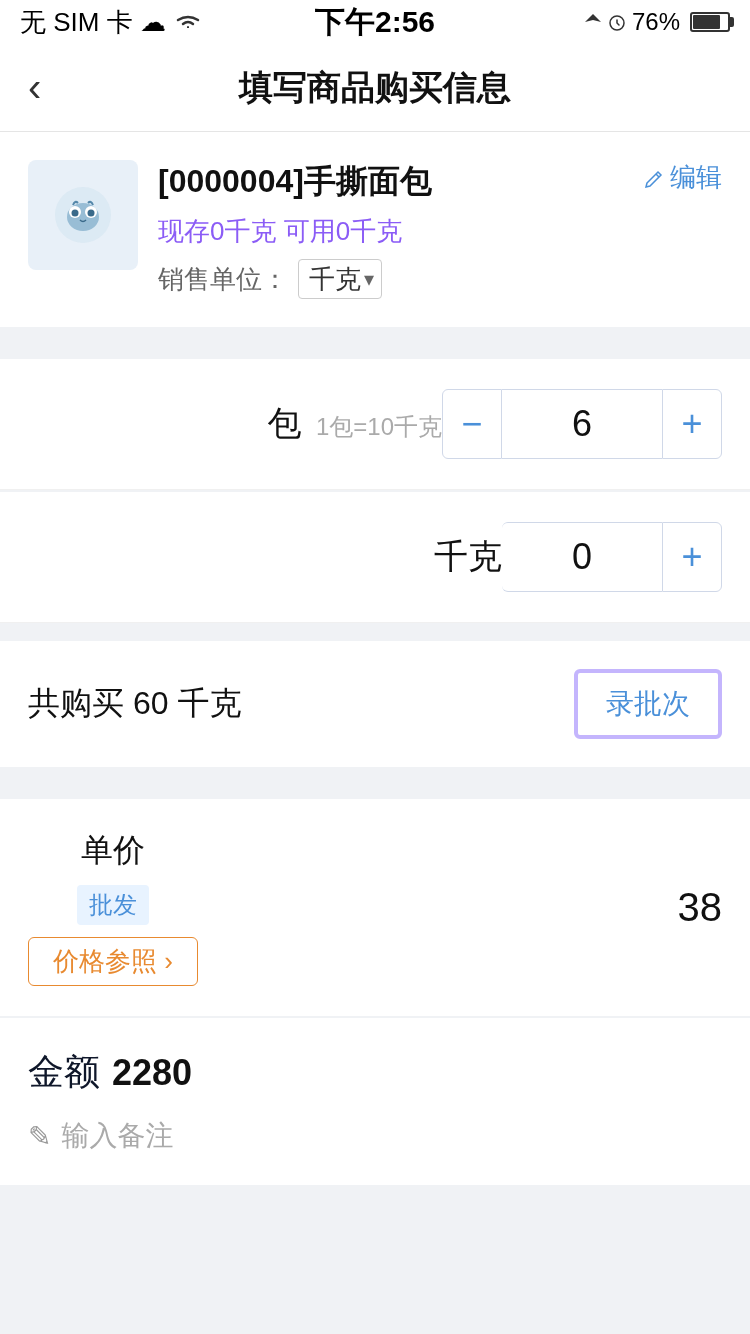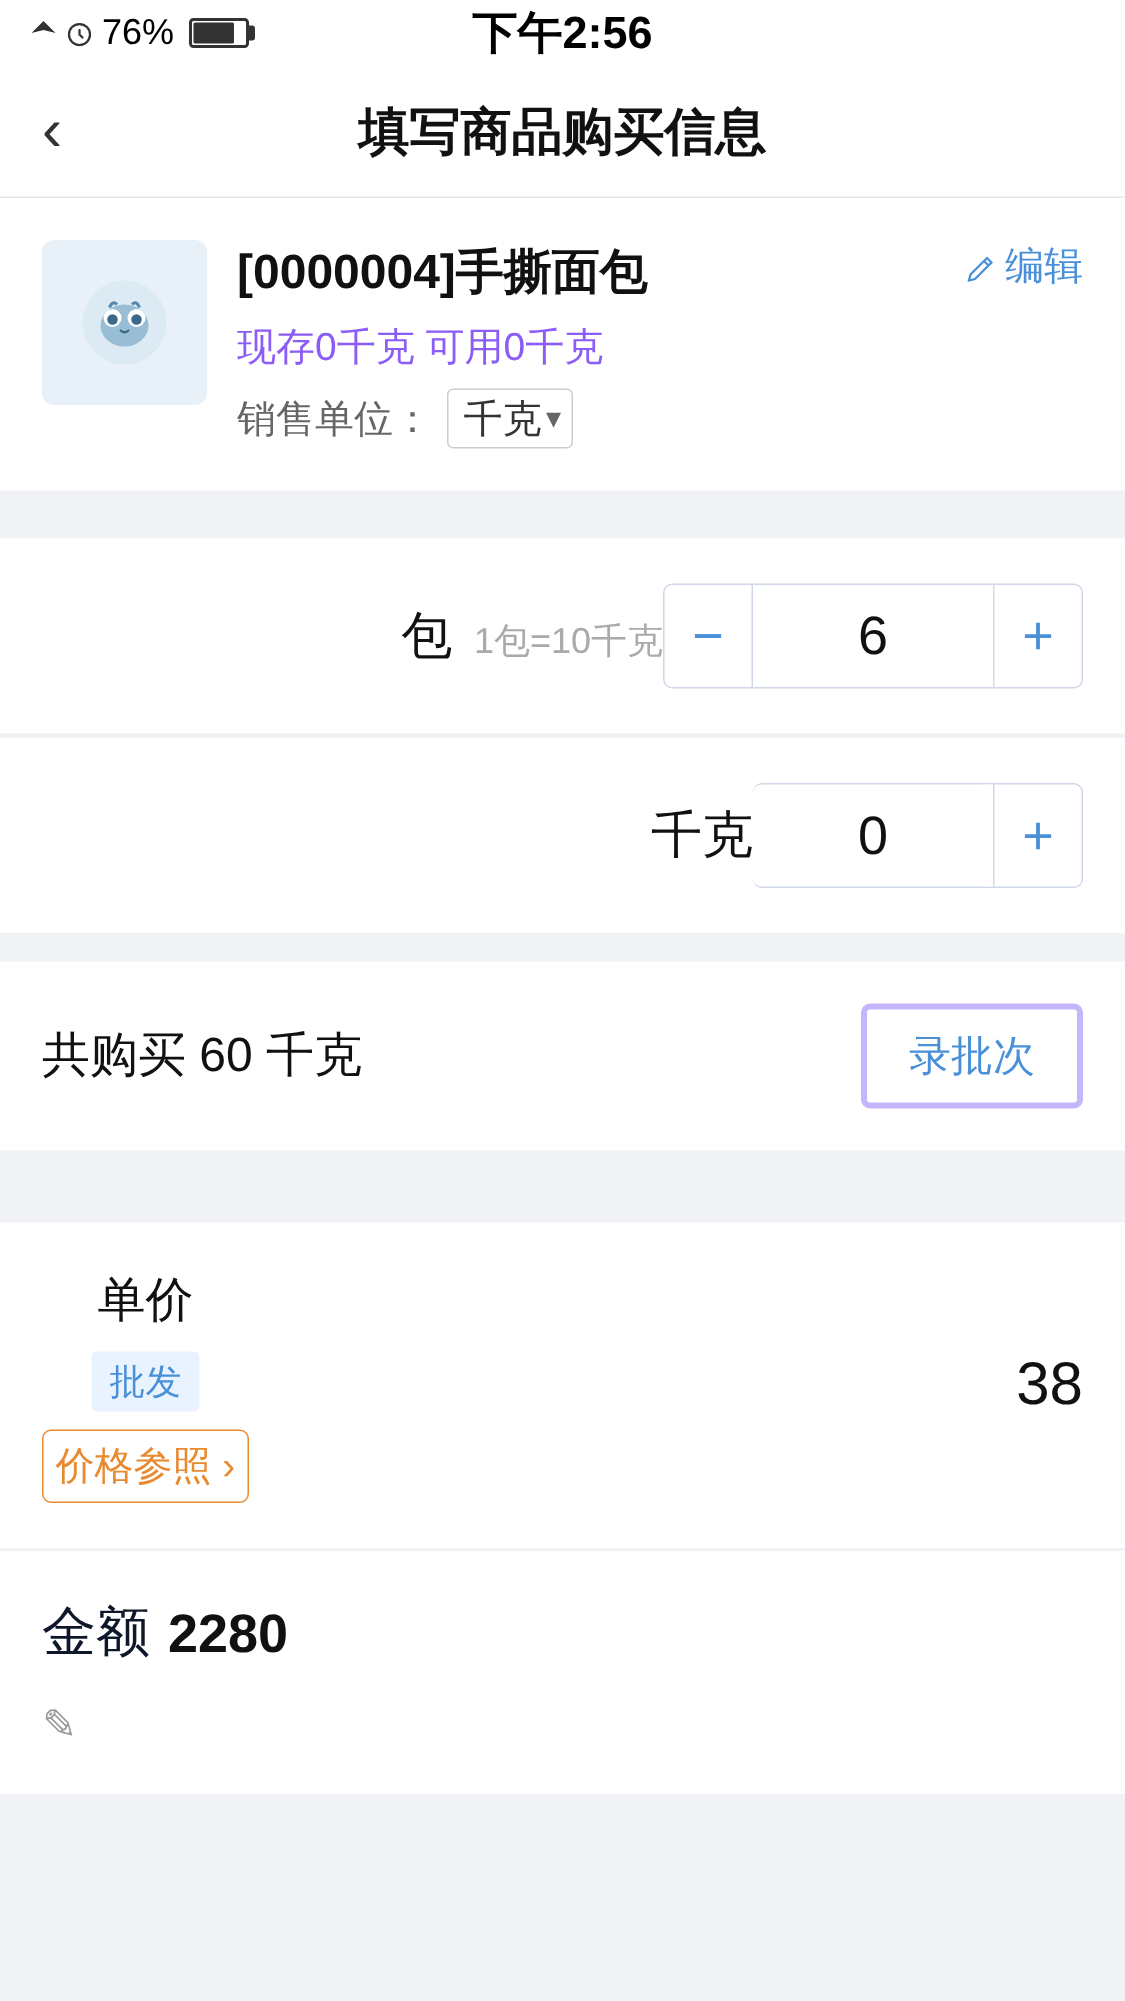--- a/index.html
+++ b/index.html
@@ -240,21 +240,21 @@
       outline: none;
     }
 
     
     .total-row {
       background: #fff;
       padding: 28px 28px;
       display: flex;
       align-items: center;
       justify-content: space-between;
-      margin-bottom: 32px;
+      margin-bottom: 16px;
     }
     .total-text {
       font-size: 32px;
       color: #111;
     }
     .batch-btn {
       border: 4px solid #c4b5fd;
       border-radius: 6px;
       padding: 12px 28px;
       font-size: 28px;
@@ -285,21 +285,21 @@
     .price-tag {
       font-size: 24px;
       color: #4a90d9;
       background: #e8f3ff;
       padding: 4px 12px;
       border-radius: 4px;
     }
     .price-ref-btn {
       border: 1.5px solid #e88a30;
       border-radius: 6px;
-      padding: 6px 8px;
+      padding: 6px 24px;
       font-size: 26px;
       color: #e88a30;
       background: #fff;
       cursor: pointer;
       display: flex;
       align-items: center;
       gap: 4px;
     }
     .price-value {
       font-size: 40px;
@@ -365,20 +365,29 @@
 
     .separator {
       height: 16px;
       background: #f0f2f5;
     }
   </style>
 </head>
 <body>
 
 <div class="status-bar">
+  <div class="status-left">
+    <span>无 SIM 卡 ☁</span>
+
+    <svg width="28" height="20" viewBox="0 0 28 20">
+      <path d="M14 16 Q14 14 14 16Z" fill="#333" stroke="#333" stroke-width="2"></path>
+      <path d="M9 12 Q14 8 19 12" fill="none" stroke="#333" stroke-width="2.5" stroke-linecap="round"></path>
+      <path d="M4 8 Q14 2 24 8" fill="none" stroke="#333" stroke-width="2.5" stroke-linecap="round"></path>
+    </svg>
+  </div>
   <div class="status-center">下午2:56</div>
   <div class="status-right">
 
     <svg width="18" height="18" viewBox="0 0 18 18">
       <path d="M9 1 L17 9 L9 7 L1 9 Z" fill="#333"></path>
     </svg>
 
     <svg width="18" height="18" viewBox="0 0 18 18">
       <circle cx="9" cy="10" r="7" fill="none" stroke="#333" stroke-width="1.5"></circle>
       <path d="M9 7 L9 10 L11 12" stroke="#333" stroke-width="1.5" fill="none" stroke-linecap="round"></path>
@@ -475,20 +484,21 @@
     <span class="price-value">38</span>
   </div>
 
   <div class="amount-section">
     <div class="amount-row">
       <span class="amount-label">金额</span>
       <span class="amount-value">2280</span>
     </div>
     <div class="note-row">
       <span class="note-icon">✎</span>
+      <span class="note-text">输入备注</span>
     </div>
   </div>
 
   <div class="bottom-space"></div>
 
 </div>
 
 <button class="confirm-btn">确定</button>
 
 </body></html>

